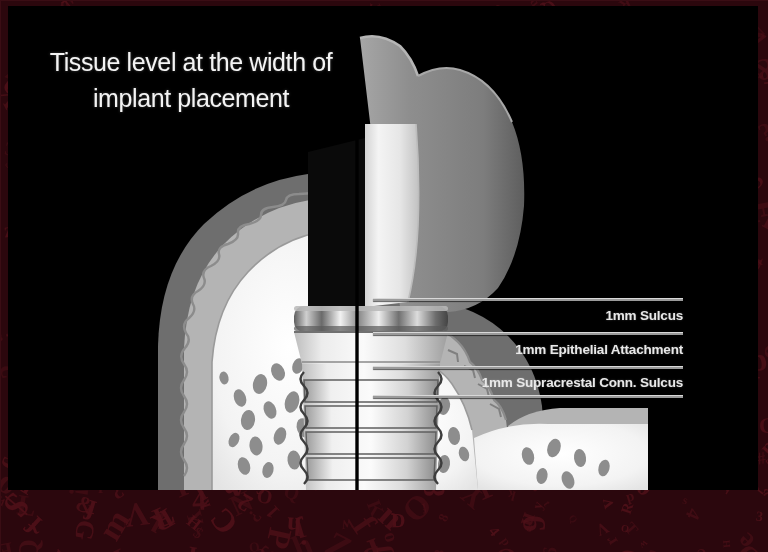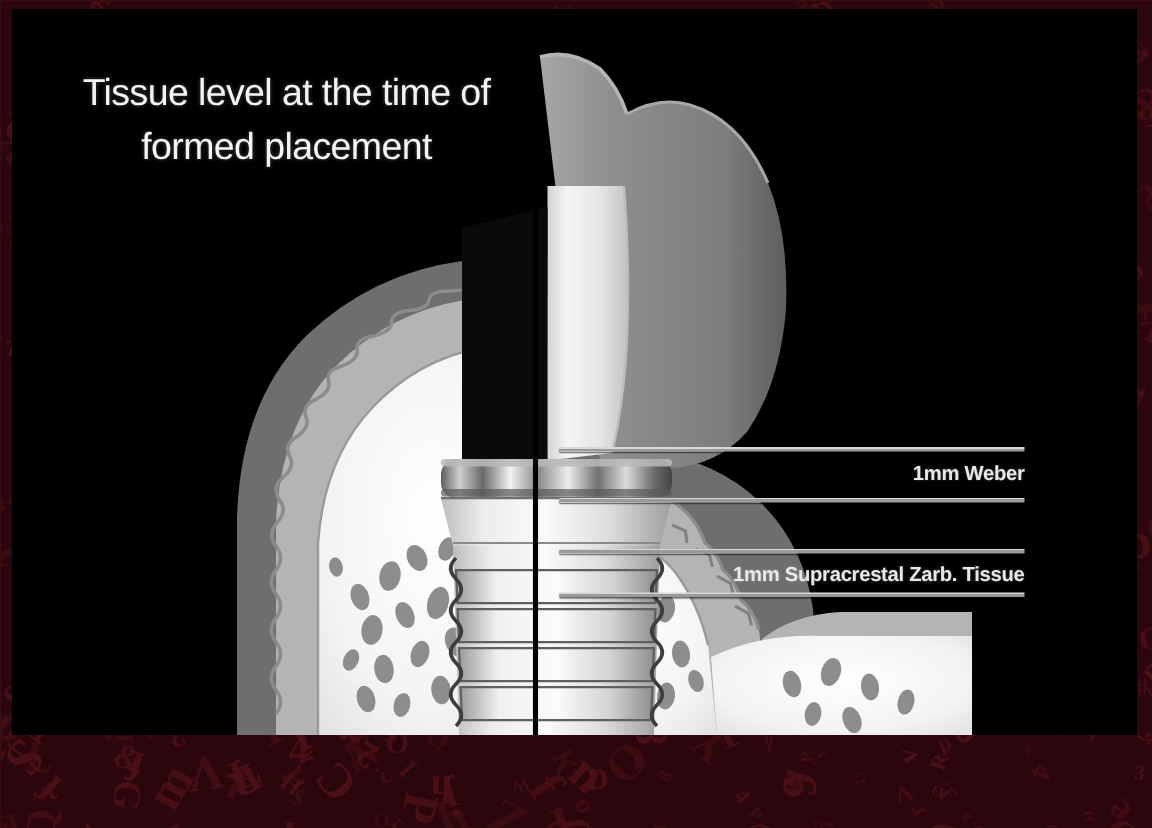--- a/index.html
+++ b/index.html
@@ -920,30 +920,31 @@
 
         <path d="M 296 366 q -7 7 0 14 q 7 7 0 14 q -7 7 0 14 q 7 7 0 14 q -7 7 0 14
                  q 7 7 0 14 q -7 7 0 14 q 7 7 0 14" fill="none" stroke="#3d3d3d" stroke-width="2.4"></path>
         <path d="M 430 366 q 7 7 0 14 q -7 7 0 14 q 7 7 0 14 q -7 7 0 14 q 7 7 0 14
                  q -7 7 0 14 q 7 7 0 14 q -7 7 0 14" fill="none" stroke="#3d3d3d" stroke-width="2.4"></path>
       </g>
 
       <line x1="349" y1="0" x2="349" y2="484" stroke="#000000" stroke-width="3.4"></line>
     </svg>
 
-    <div class="title" id="title-left">Tissue level at the time of formed placement</div>
+    <div class="title" id="title-left">Tissue level at the width of implant placement</div>
 
 
     <div class="measure-line" style="left:365px; top:292px; width:310px;"></div>
     <div class="measure-line" style="left:365px; top:326px; width:310px;"></div>
     <div class="measure-line" style="left:365px; top:360px; width:310px;"></div>
     <div class="measure-line" style="left:365px; top:389px; width:310px;"></div>
 
-    <div class="measure-label" style="left:375px; top:302px; width:300px;">1mm Weber</div>
-
-
-    <div class="measure-label" style="left:295px; top:369px; width:380px;">1mm Supracrestal Zarb. Tissue</div>
+    <div class="measure-label" style="left:375px; top:302px; width:300px;">1mm Sulcus</div>
+
+    <div class="measure-label" style="left:335px; top:336px; width:340px;">1mm Epithelial Attachment</div>
+
+    <div class="measure-label" style="left:295px; top:369px; width:380px;">1mm Supracrestal Conn. Sulcus</div>
 
   </div>
 
 
   <div id="frame"></div>
 </div>
 
 </body></html>

